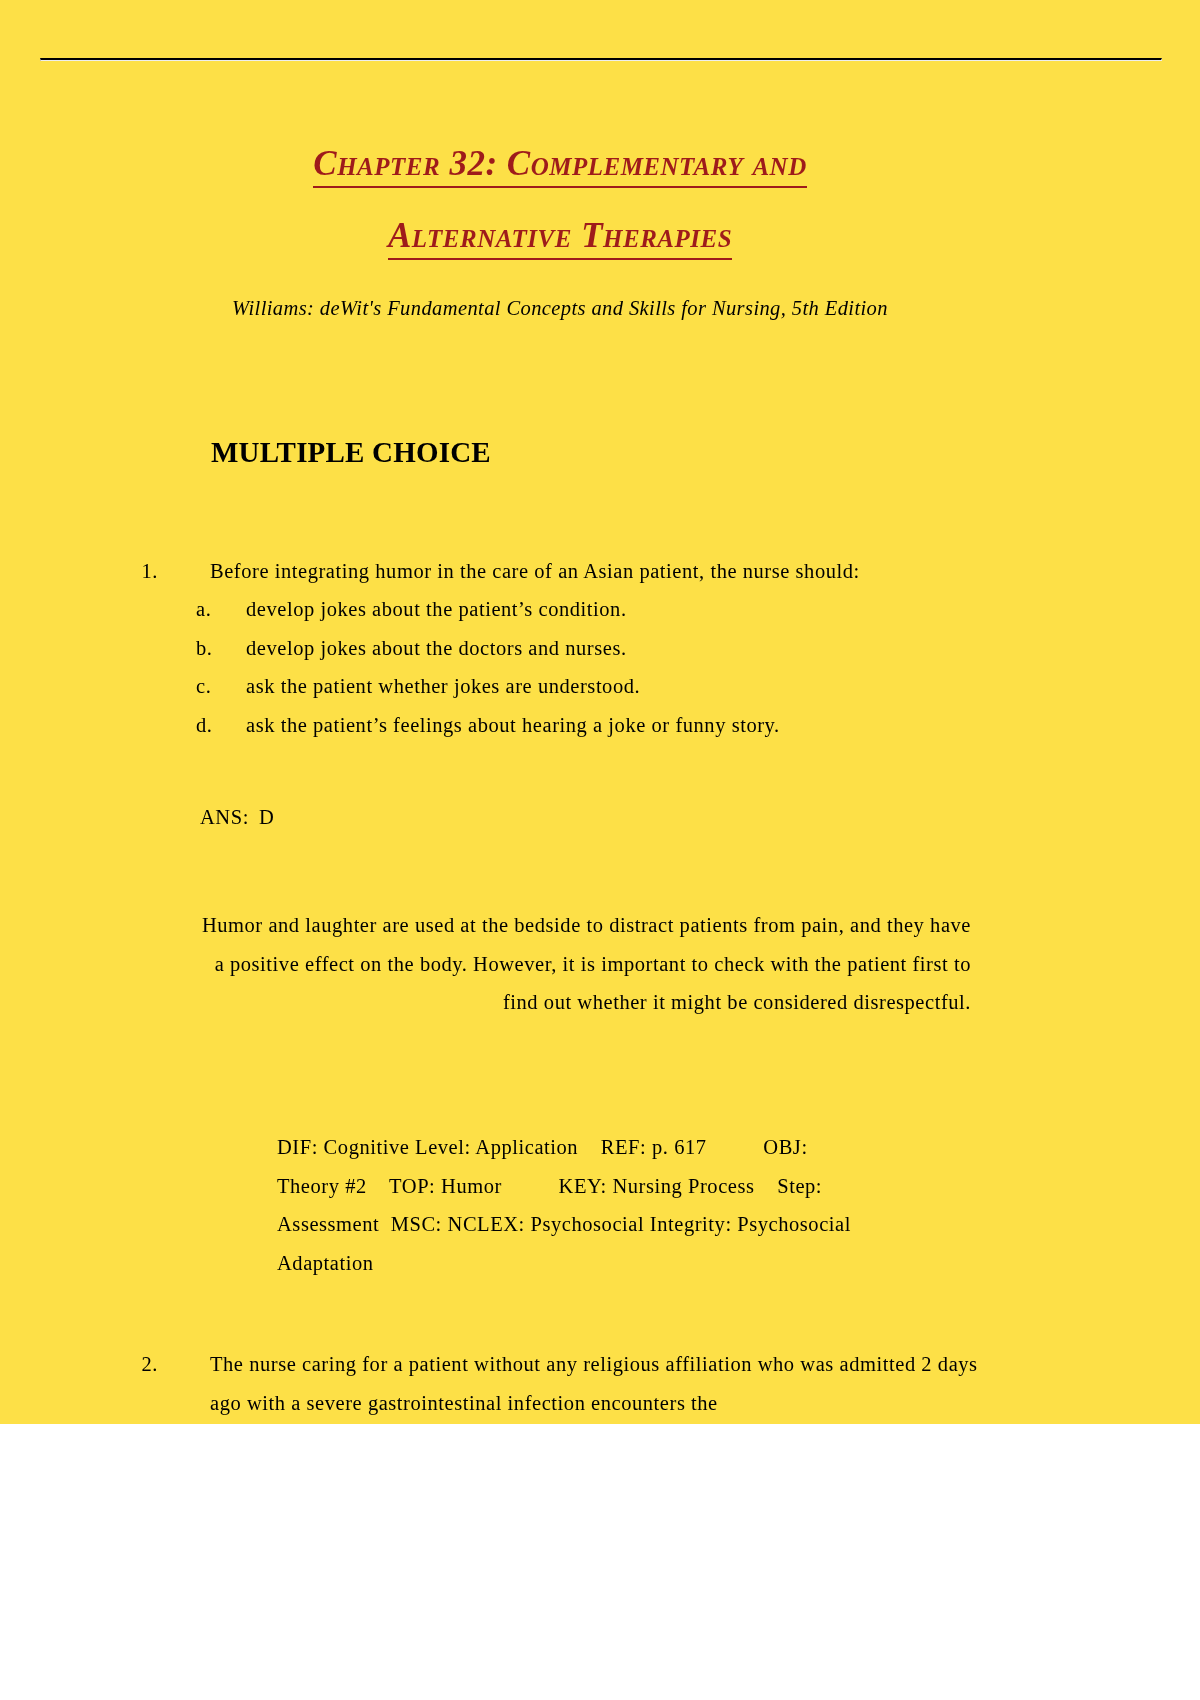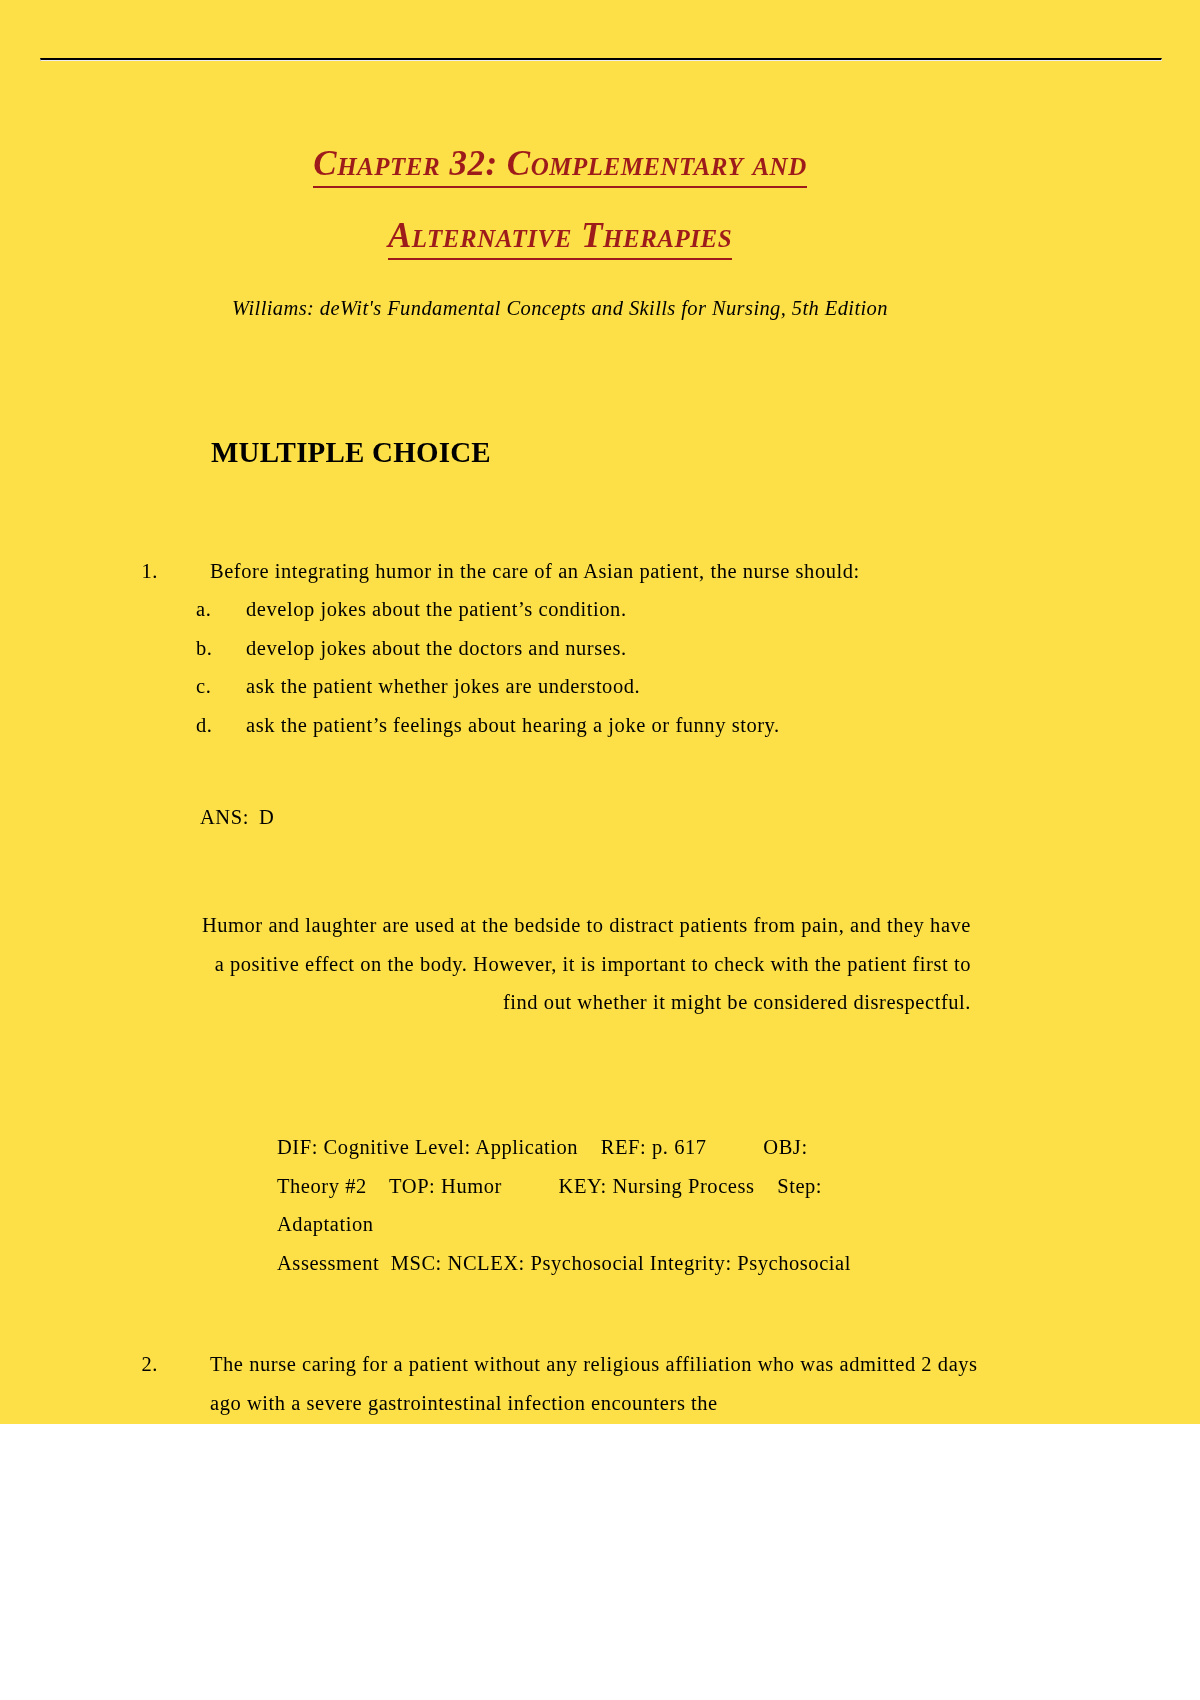--- a/index.html
+++ b/index.html
@@ -188,22 +188,22 @@
 
   <div class="answer body-text">
     <span>ANS:</span><span class="ans-value">D</span>
   </div>
 
   <div class="rationale body-text">Humor and laughter are used at the bedside to distract patients from pain, and they have a positive effect on the body. However, it is important to check with the patient first to find out whether it might be considered disrespectful.</div>
 
   <div class="metadata body-text">
     <div class="meta-line">DIF: Cognitive Level: Application    REF: p. 617          OBJ:</div>
     <div class="meta-line">Theory #2    TOP: Humor          KEY: Nursing Process    Step:</div>
+    <div class="meta-line">Assessment  MSC: NCLEX: Psychosocial Integrity: Psychosocial</div>
     <div class="meta-line">Adaptation</div>
-    <div class="meta-line">Assessment  MSC: NCLEX: Psychosocial Integrity: Psychosocial</div>
   </div>
 
   <div class="question q2 body-text">
     <div class="q-num">2.</div>
     <div class="q-text">The nurse caring for a patient without any religious affiliation who was admitted 2 days ago with a severe gastrointestinal infection encounters the</div>
   </div>
 
   <hr class="rule rule-bottom">
 
 </div>

